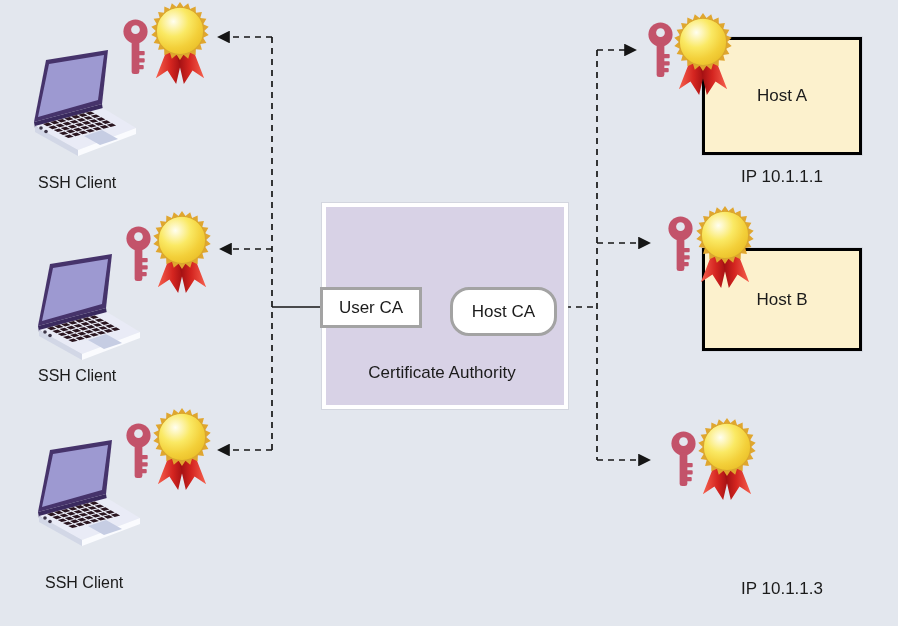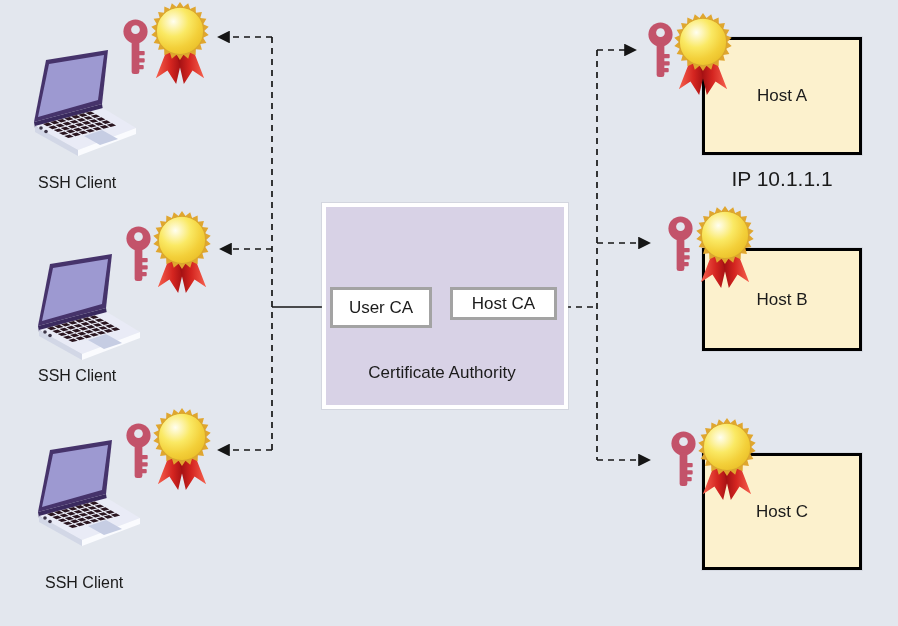--- a/index.html
+++ b/index.html
@@ -30,41 +30,41 @@
     box-shadow:0 0 0 1px rgba(120,120,140,.15);
   }
   .ca-sub{
     position:absolute;
     background:#ffffff;
     border:3px solid #a3a3a3;
     box-sizing:border-box;
     display:flex;align-items:center;justify-content:center;
     font-size:17px;
   }
-  #user-ca{left:330px;top:287px;width:102px;height:41px;}
-  #host-ca{left:450px;top:287px;width:107px;height:33px;}
+  #user-ca{left:320px;top:287px;width:102px;height:41px;}
+  #host-ca{left:450px;top:287px;width:107px;height:49px;border-radius:19px;}
   .ca-caption{
     position:absolute;
     left:322px;top:363px;width:240px;
     text-align:center;font-size:17px;
   }
   .host-box{
     position:absolute;
     width:160px;
     background:var(--host-fill,#FCF1CD);
     border:3px solid #000000;
     box-sizing:border-box;
     box-shadow:0 0 0 1px rgba(120,120,140,.12);
     display:flex;align-items:center;justify-content:center;
     font-size:17px;
   }
   .ip-label{
     position:absolute;
     width:160px;text-align:center;
-    font-size:21px;
+    font-size:17px;
   }
   svg.icon{position:absolute;overflow:visible;}
 </style>
 </head>
 <body>
 
 <div id="canvas">
 
   <svg width="0" height="0" style="position:absolute" aria-hidden="true">
     <defs>
@@ -184,21 +184,21 @@
     </svg>
 
   <div class="host-box" style="left:702px;top:248px;height:103px">Host B</div>
   <svg class="icon" style="left:666px;top:216px" width="29" height="58">
       <use href="#key-sym"></use>
     </svg>
   <svg class="icon" style="left:694px;top:205px" width="62" height="85">
       <use href="#medal-sym"></use>
     </svg>
 
-  <div class="host-box" style="left:702px;top:453px;height:117px">Host C</div>
+  <div class="ip-label" style="left:702px;top:579px">IP 10.1.1.3</div>
   <svg class="icon" style="left:669px;top:431px" width="29" height="58">
       <use href="#key-sym"></use>
     </svg>
   <svg class="icon" style="left:696px;top:417px" width="62" height="85">
       <use href="#medal-sym"></use>
     </svg>
 
 </div>
 
 </body></html>

